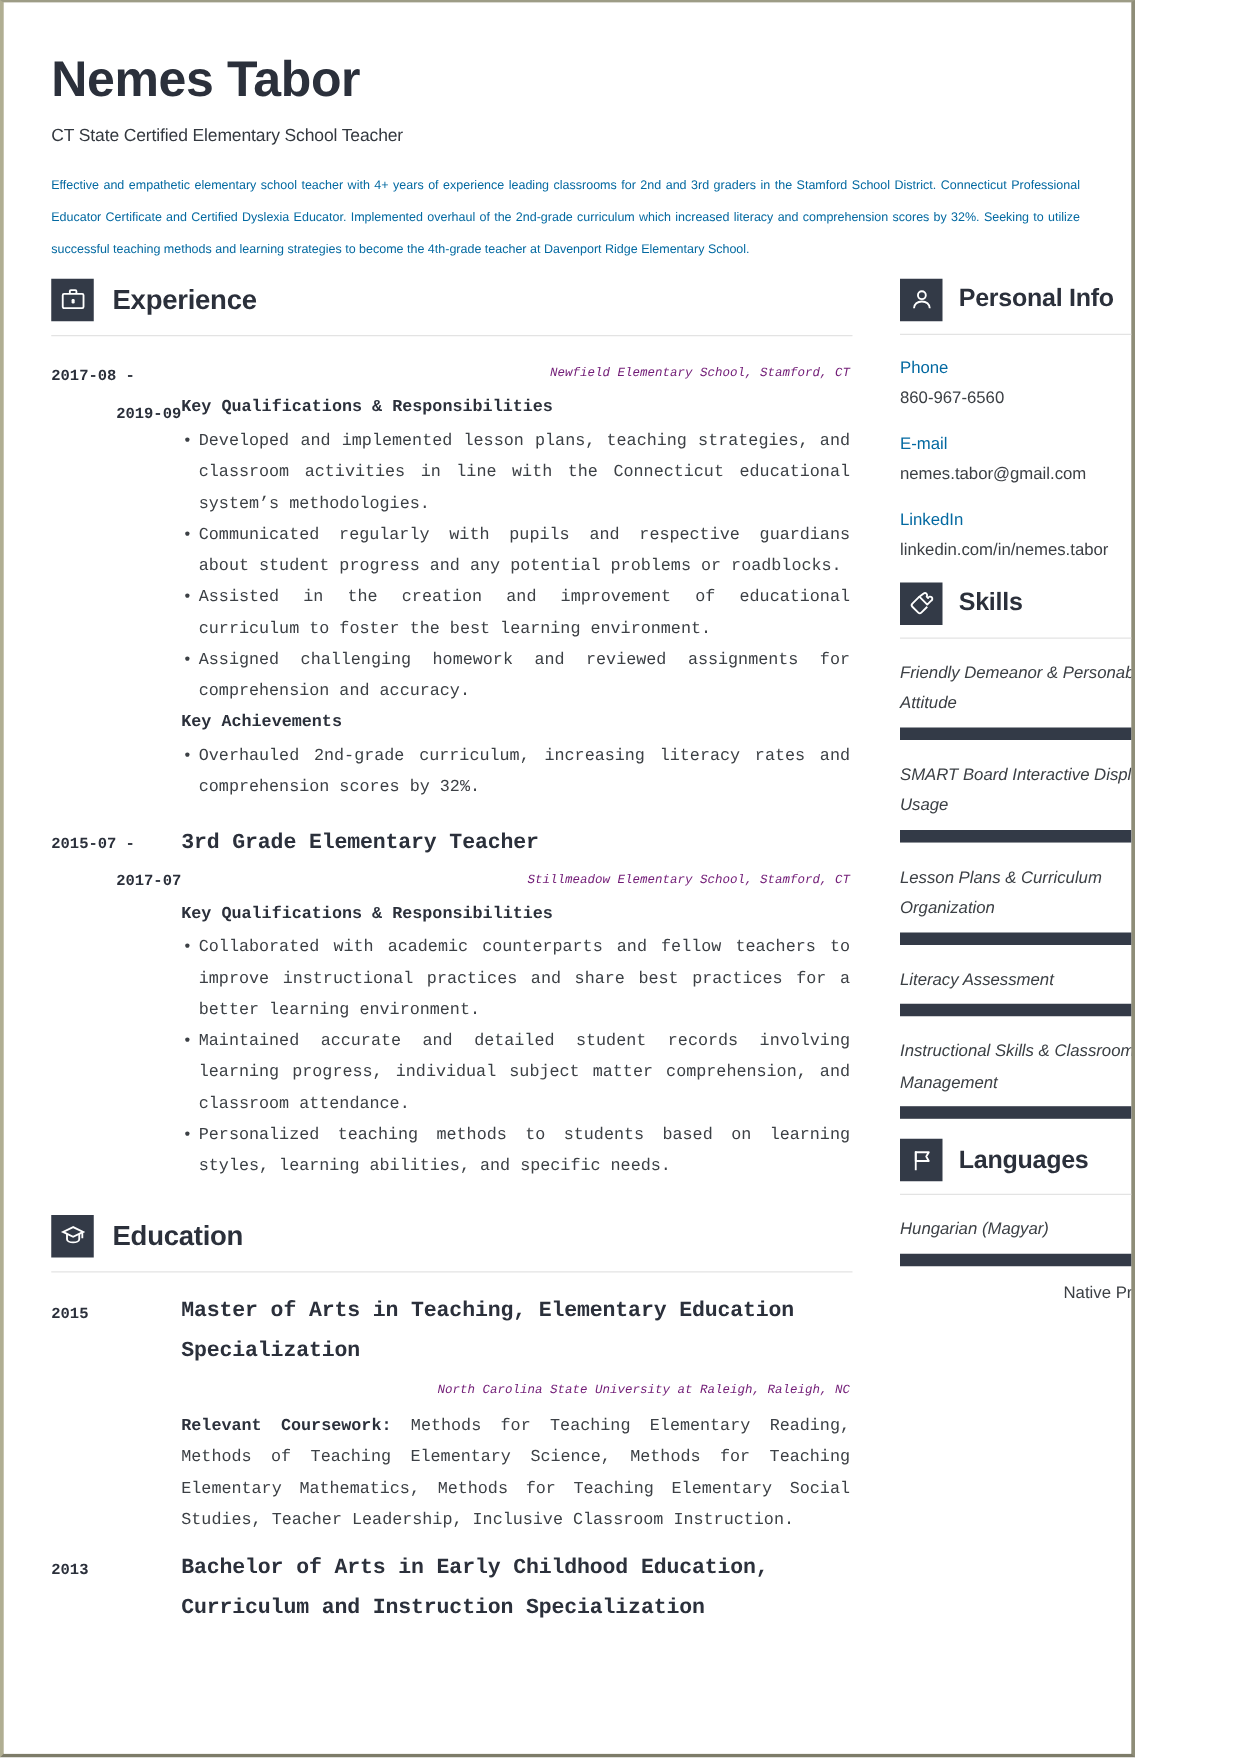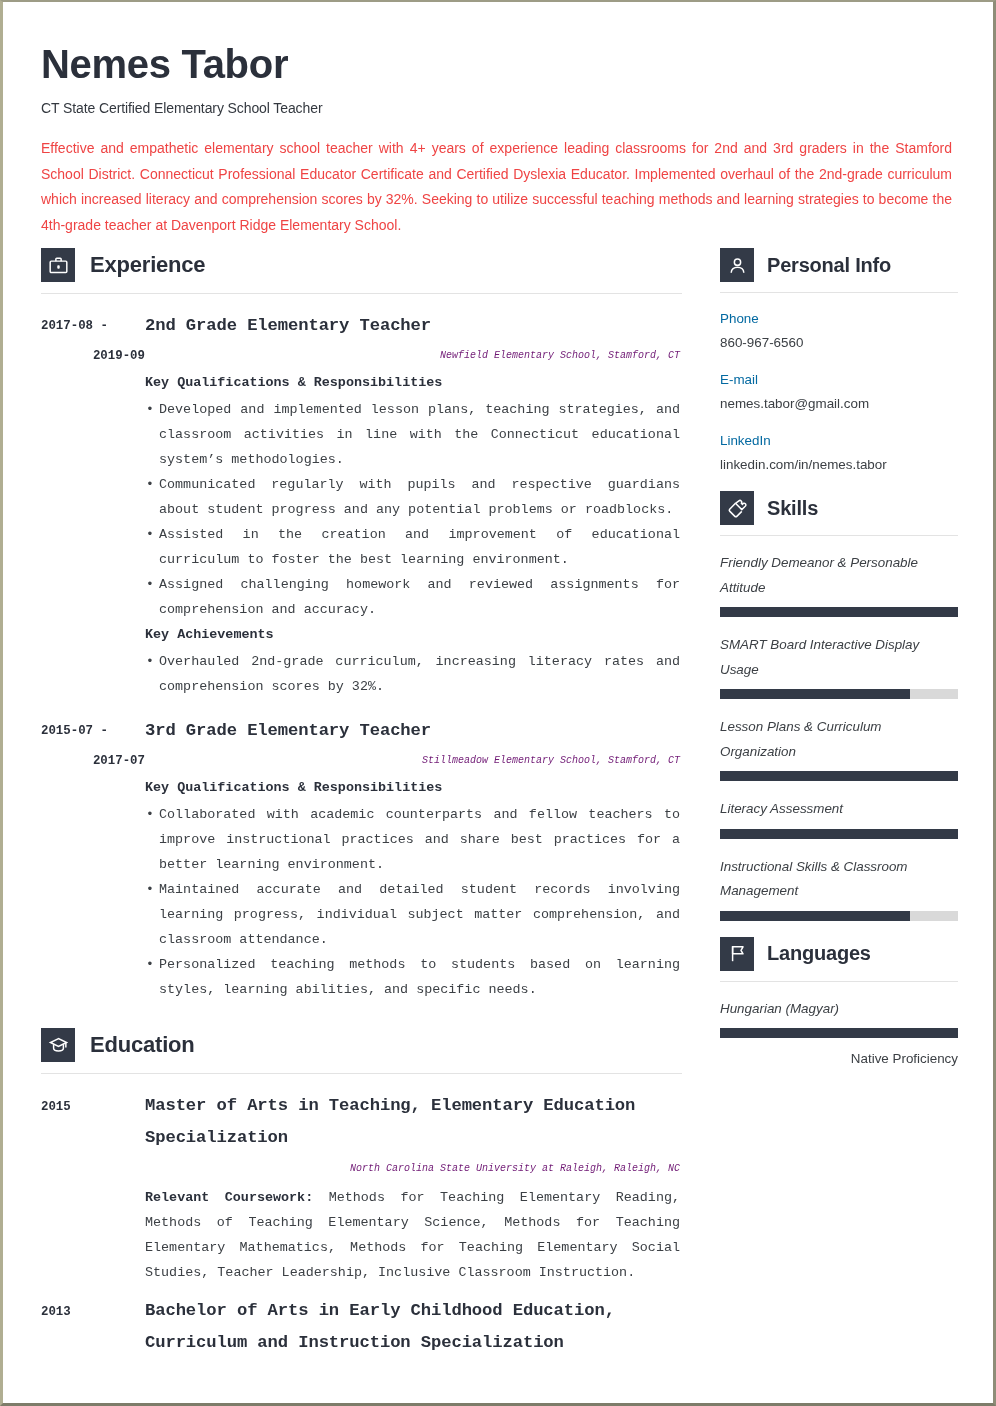--- a/index.html
+++ b/index.html
@@ -6,21 +6,21 @@
 
   html, body {
     width: 996px;
     height: 1406px;
     background: #ffffff;
     font-family: "Liberation Sans", sans-serif;
   }
 
   .page-frame {
     position: relative;
-    width: 996px;
+    width: 908px;
     height: 1406px;
     background: #fffffe;
     border-left: 3px solid #b0ae92;
     border-top: 2px solid #9d9c86;
     border-right: 3px solid #8e8d78;
     border-bottom: 3px solid #7d7c69;
     overflow: hidden;
   }
 
   .page-inner {
@@ -41,23 +41,23 @@
   }
   .job-title {
     font-size: 14px;
     color: #33383f;
     margin-top: 14px;
     font-weight: normal;
     letter-spacing: -0.1px;
   }
   .summary {
     margin-top: 20px;
-    font-size: 14px;
+    font-size: 10px;
     line-height: 25.5px;
-    color: #ef4444;
+    color: #0369a1;
     text-align: justify;
   }
 
   
   .body-cols {
     display: flex;
     margin-top: 10px;
     align-items: flex-start;
   }
   .col-main { width: 641px; flex: 0 0 641px; }
@@ -237,21 +237,20 @@
         <span class="sec-title">Experience</span>
       </div>
       <div class="sec-rule"></div>
 
       <div class="entry">
         <div class="entry-date">
           <span class="d1">2017-08 -</span>
           <span class="d2">2019-09</span>
         </div>
         <div class="entry-body">
-          <div class="entry-role">2nd Grade Elementary Teacher</div>
           <div class="entry-org">Newfield Elementary School, Stamford, CT</div>
           <div class="entry-sub">Key Qualifications &amp; Responsibilities</div>
           <ul class="bullets">
             <li>Developed and implemented lesson plans, teaching strategies, and classroom activities in line with the Connecticut educational system’s methodologies.</li>
             <li>Communicated regularly with pupils and respective guardians about student progress and any potential problems or roadblocks.</li>
             <li>Assisted in the creation and improvement of educational curriculum to foster the best learning environment.</li>
             <li>Assigned challenging homework and reviewed assignments for comprehension and accuracy.</li>
           </ul>
           <div class="entry-sub">Key Achievements</div>
           <ul class="bullets">

